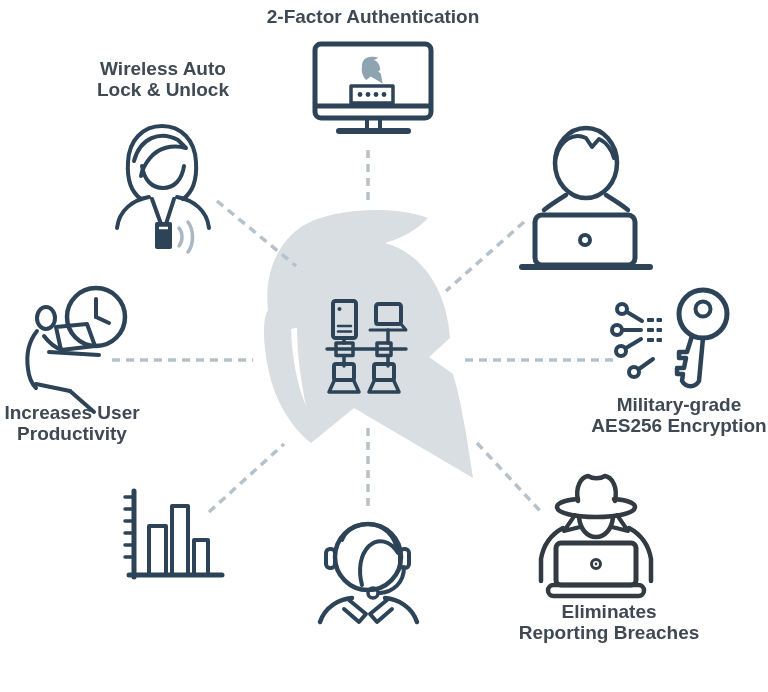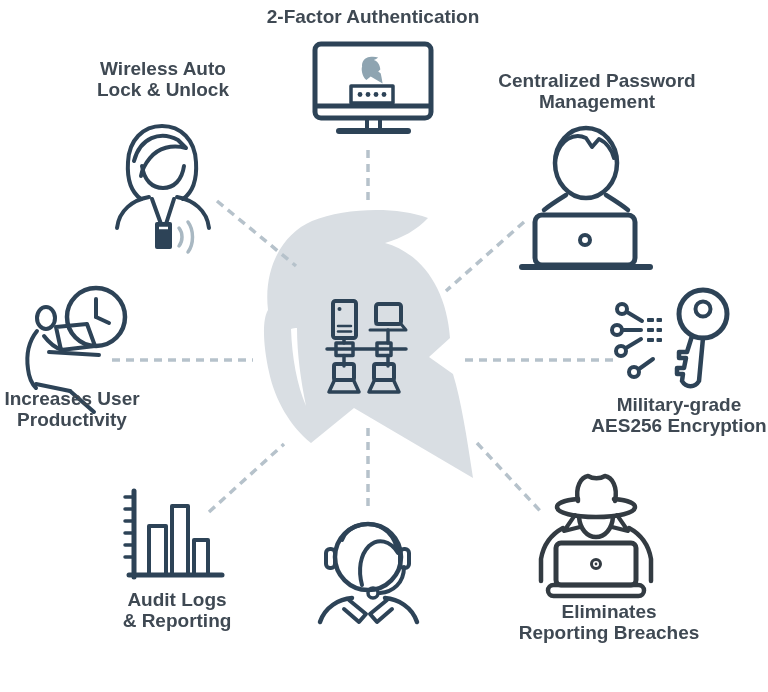--- a/index.html
+++ b/index.html
@@ -184,24 +184,20 @@
       <rect class="sp" x="556" y="543" width="80" height="42" rx="5" stroke-width="5"></rect>
       <circle class="sp" cx="596" cy="564" r="4.5" stroke-width="3"></circle>
       <circle cx="596" cy="564" r="1.4" fill="var(--spy)"></circle>
       <rect class="sp" x="548" y="585" width="96" height="11" rx="5.5" stroke-width="4.5"></rect>
     </g>
   </svg>
 
   <div class="label" style="left:373px;top:6px;">2-Factor Authentication</div>
   <div class="label" style="left:163px;top:58px;">Wireless Auto
 Lock &amp; Unlock</div>
-  <div class="label" style="left:597px;top:70px;">Centralized Password
-Management</div>
-  <div class="label" style="left:72px;top:388px;">Increases User
+  <div class="label" style="left:72px;top:402px;">Increases User
 Productivity</div>
   <div class="label" style="left:679px;top:394px;text-align:center;">Military-grade
 AES256 Encryption</div>
-  <div class="label" style="left:177px;top:589px;">Audit Logs
-&amp; Reporting</div>
   <div class="label" style="left:609px;top:601px;">Eliminates
 Reporting Breaches</div>
 
 </div>
 
 </body></html>

